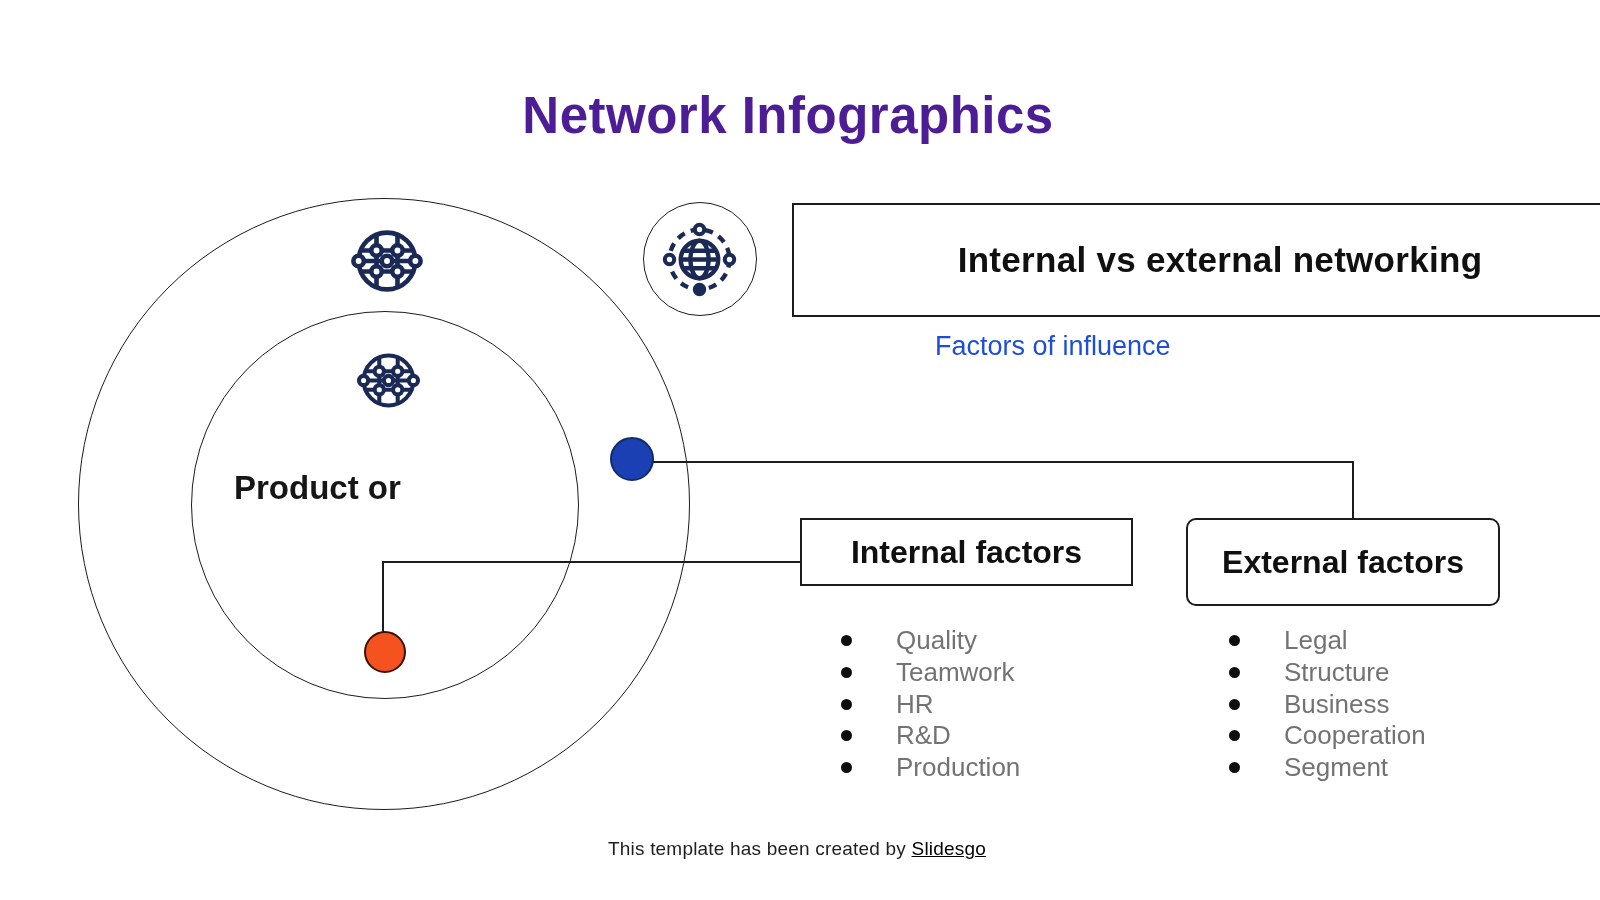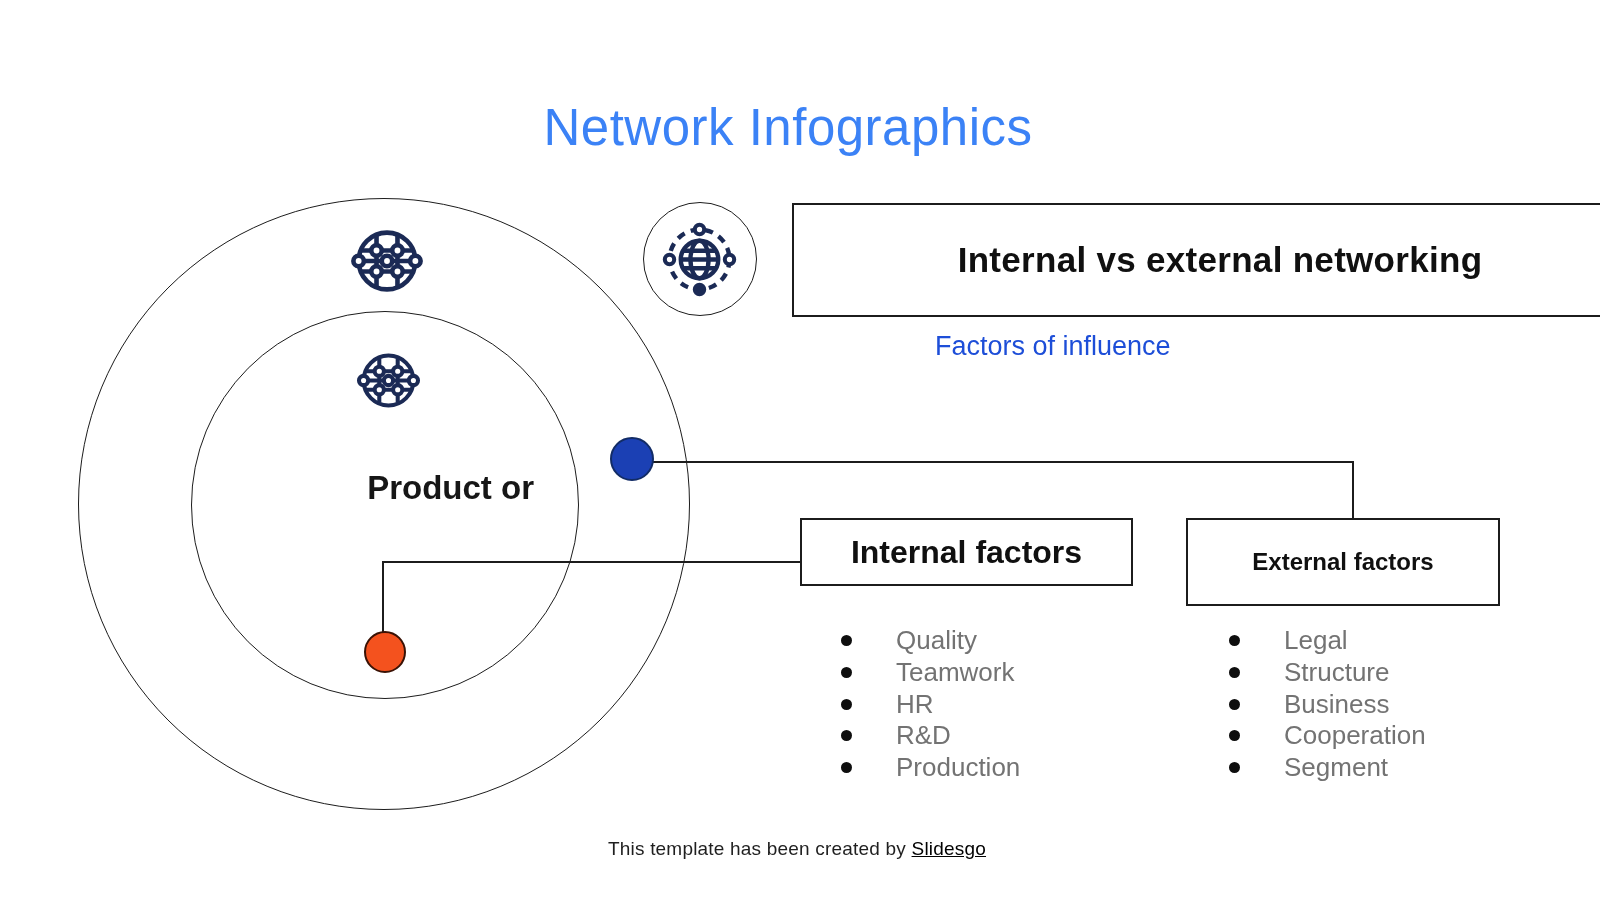--- a/index.html
+++ b/index.html
@@ -8,50 +8,50 @@
     --orange:#f4521e; --orange-edge:#3a1205; --bg:#ffffff;
   }
   html,body{margin:0;padding:0;background:#e9e9e9;}
   .slide{
     position:relative;width:1600px;height:900px;background:var(--bg);
     font-family:"Liberation Sans",sans-serif;color:var(--ink);
     overflow:hidden;margin:0 auto;
   }
   .abs{position:absolute;}
   .title{
-    left:0;top:98px;width:1576px;text-align:center;
-    font-size:51px;font-weight:400;letter-spacing:.5px;color:#3b82f6;
+    left:0;top:86px;width:1576px;text-align:center;
+    font-size:51px;font-weight:700;letter-spacing:.5px;color:#4c1d95;
   }
   .ring{position:absolute;border:1.6px solid var(--line);border-radius:50%;box-sizing:border-box;background:transparent;}
   .outer-ring{left:78px;top:198px;width:612px;height:612px;}
   .inner-ring{left:191px;top:311px;width:388px;height:388px;}
   .hub-ring{left:643px;top:202px;width:114px;height:114px;}
   .icon{position:absolute;display:block;}
   .globe-outer{left:350px;top:224px;width:74px;height:74px;}
   .globe-inner{left:356px;top:348px;width:65px;height:65px;}
   .hub-icon{left:662px;top:222px;width:75px;height:75px;}
   .hline,.vline{position:absolute;background:var(--line);}
   .blue-h{left:650px;top:461px;width:704px;height:2px;}
   .blue-v{left:1352px;top:461px;width:2px;height:58px;}
   .int-h{left:382px;top:561px;width:418px;height:2px;}
   .int-v{left:382px;top:561px;width:2px;height:72px;}
   .dot{position:absolute;border-radius:50%;box-sizing:border-box;}
   .blue-dot{left:610px;top:437px;width:44px;height:44px;background:var(--blue);border:2.5px solid var(--blue-edge);}
   .orange-dot{left:364px;top:631px;width:42px;height:42px;background:var(--orange);border:2.5px solid var(--orange-edge);}
   .product-label{
-    left:234px;top:466px;width:300px;text-align:right;
+    left:234px;top:466px;width:300px;text-align:left;
     font-size:33px;font-weight:700;line-height:43px;color:#161616;
   }
   .label-box{
     position:absolute;border:2px solid var(--line);background:#fff;box-sizing:border-box;
     display:flex;align-items:center;justify-content:center;text-align:center;color:#101010;
   }
   .header-box{left:792px;top:203px;width:856px;height:114px;font-size:35px;font-weight:600;letter-spacing:.3px;}
   .internal-box{left:800px;top:518px;width:333px;height:68px;font-size:32px;font-weight:600;}
-  .external-box{left:1186px;top:518px;width:314px;height:88px;font-size:24px;font-weight:600;}
+  .external-box{left:1186px;top:518px;width:314px;height:88px;font-size:32px;font-weight:600;border-radius:10px;}
   .subtitle{left:935px;top:331px;width:450px;text-align:left;font-size:27px;color:#1d4ed8;}
   .factor-list{position:absolute;list-style:none;margin:0;padding:0;}
   .internal-list{left:841px;top:625px;}
   .external-list{left:1229px;top:625px;}
   .factor-list li{display:flex;align-items:center;height:31.7px;font-size:26px;color:#737373;}
   .factor-list .bullet{width:11px;height:11px;border-radius:50%;background:#0e0e0e;margin-right:44px;flex:none;}
   .footer{left:0;top:838px;width:1594px;text-align:center;font-size:19px;color:#1f1f1f;letter-spacing:.2px;}
   .footer .brand{font-weight:400;text-decoration:underline;color:#000;cursor:pointer;}
 </style>
 </head>

